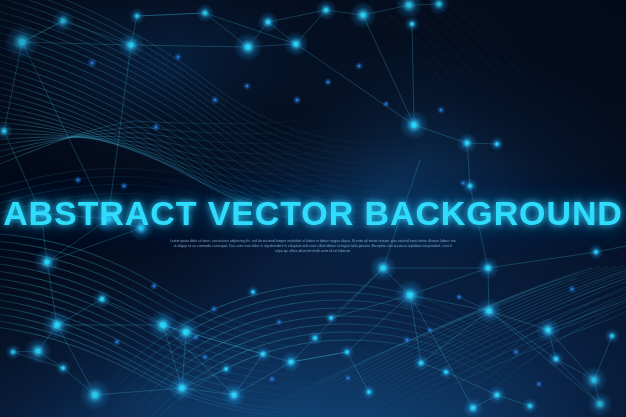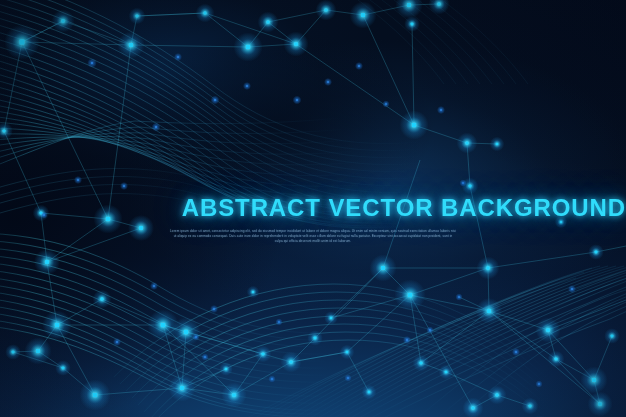--- a/index.html
+++ b/index.html
@@ -31,26 +31,25 @@
   }
   .vign{position:absolute;inset:0;pointer-events:none;
     background:radial-gradient(95% 95% at 50% 55%, rgba(0,0,0,0) 52%, rgba(2,7,18,.62) 100%);
   }
 
   svg.layer{position:absolute;left:0;top:0;width:626px;height:417px;overflow:visible;}
 
   
   #textwrap{position:absolute;left:0;right:0;top:196px;text-align:center;}
   #title{
-    font-size:24px;font-weight:700;letter-spacing:.9px;
+    font-size:34px;font-weight:700;letter-spacing:.9px;
     color:#30dcfb;line-height:1;
     text-shadow:0 0 6px rgba(41,205,245,.95),0 0 16px rgba(33,160,225,.65),
                 0 0 34px rgba(25,120,200,.45);
     white-space:nowrap;
-    text-align:right;
   }
   #subtitle{
     margin:9px auto 0;width:286px;
     font-size:3.05px;line-height:5.2px;letter-spacing:.12px;
     color:#9fc8e8;opacity:.72;text-align:center;
     text-shadow:0 0 2px rgba(120,190,240,.45);
   }
 </style>
 </head>
 <body>

